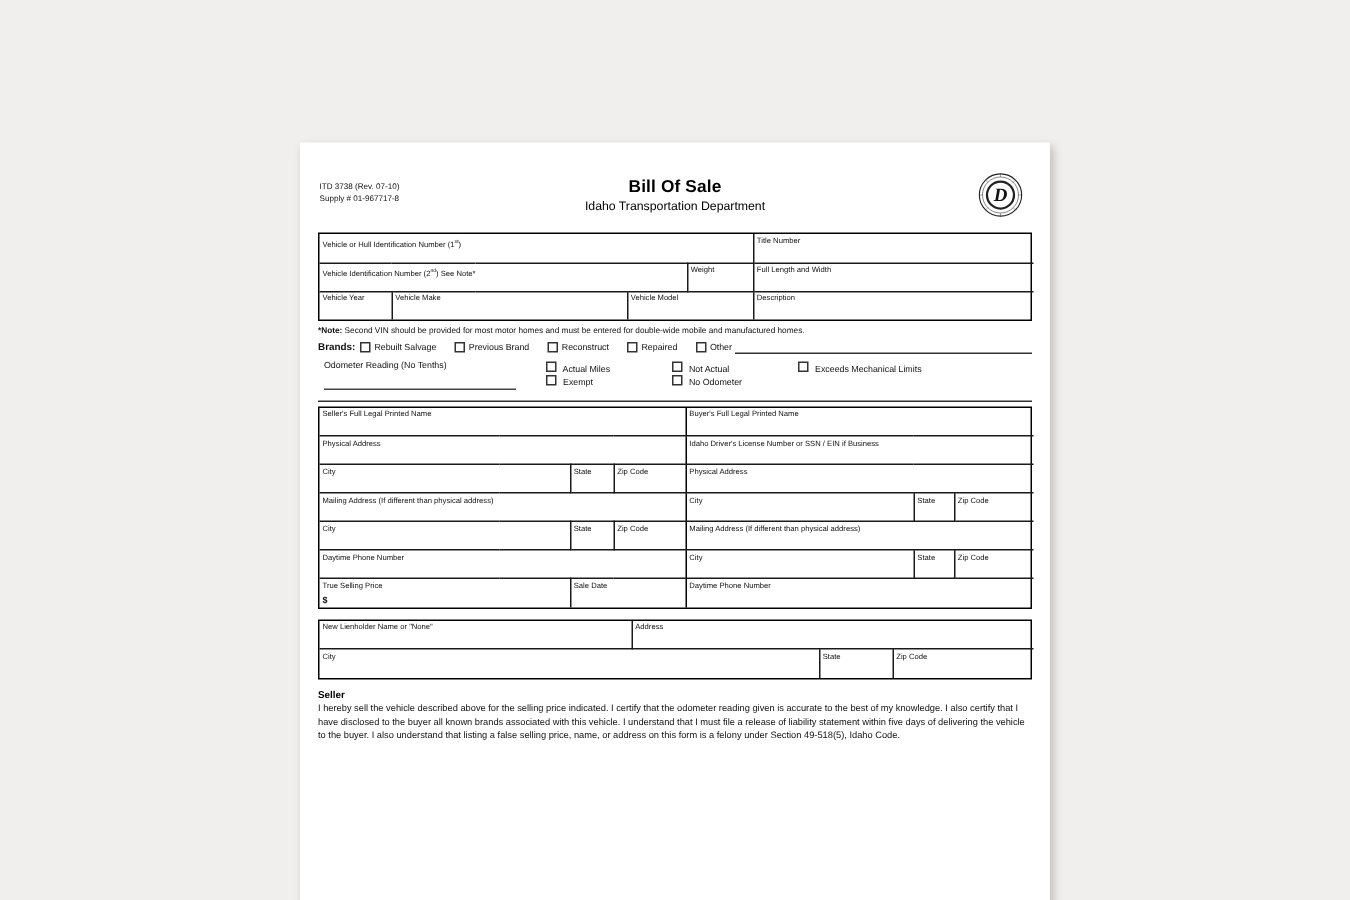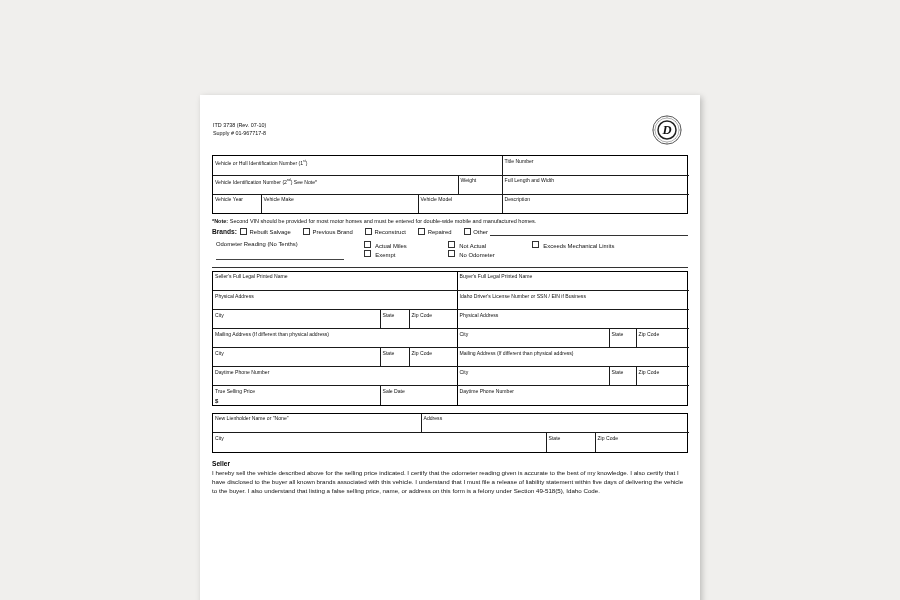--- a/index.html
+++ b/index.html
@@ -223,20 +223,24 @@
 </head>
 <body>
 
 <div id="page">
   <div class="inner">
 
     <div class="hdr">
       <div class="hdr-left">
         <div>ITD 3738   (Rev. 07-10)</div>
         <div>Supply # 01-967717-8</div>
+      </div>
+      <div class="hdr-center">
+        <div class="doc-title">Bill Of Sale</div>
+        <div class="doc-sub">Idaho Transportation Department</div>
       </div>
       <div class="seal">
         <svg viewBox="0 0 100 100" width="30" height="30" aria-hidden="true">
           <circle cx="50" cy="50" r="47" fill="none" stroke="#222" stroke-width="2.5"></circle>
           <circle cx="50" cy="50" r="40" fill="none" stroke="#222" stroke-width="1.2"></circle>
           <circle cx="50" cy="50" r="30" fill="none" stroke="#222" stroke-width="5"></circle>
           <g stroke="#333" stroke-width="1">
             <line x1="50" y1="3" x2="50" y2="10"></line>
             <line x1="50" y1="90" x2="50" y2="97"></line>
             <line x1="3" y1="50" x2="10" y2="50"></line>

